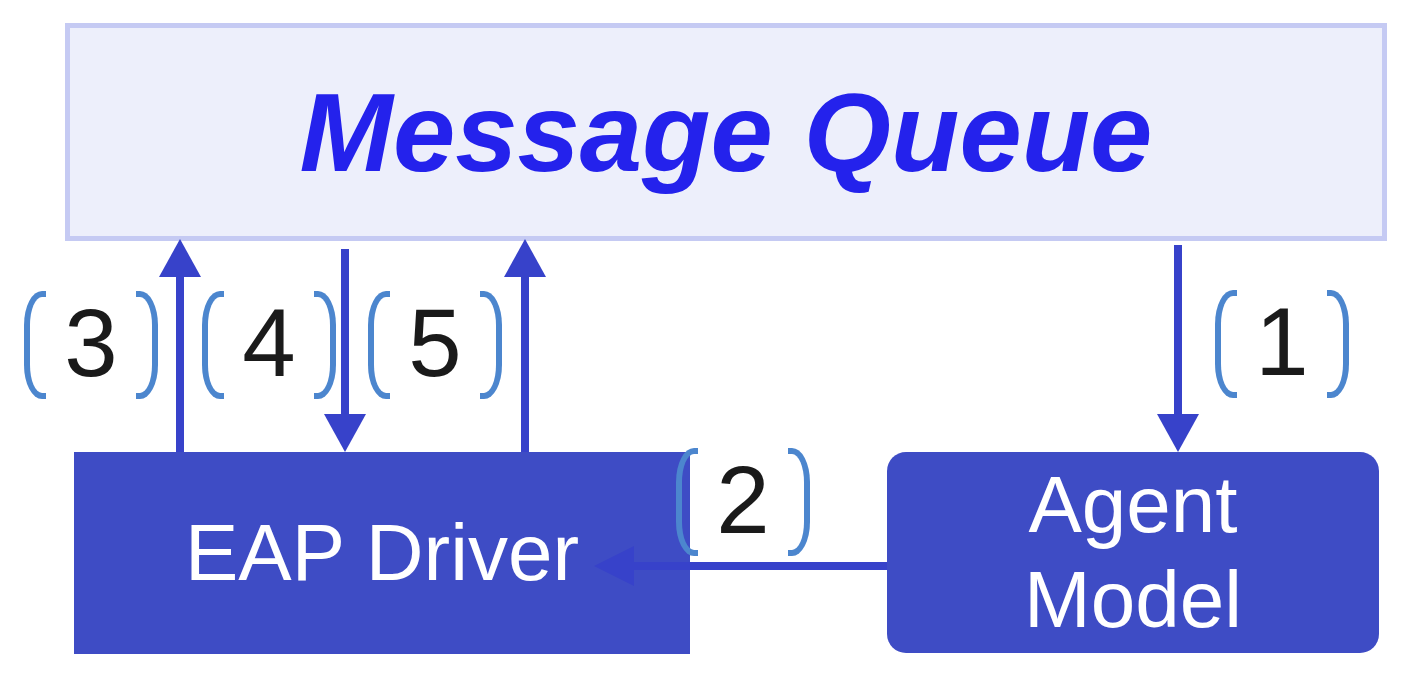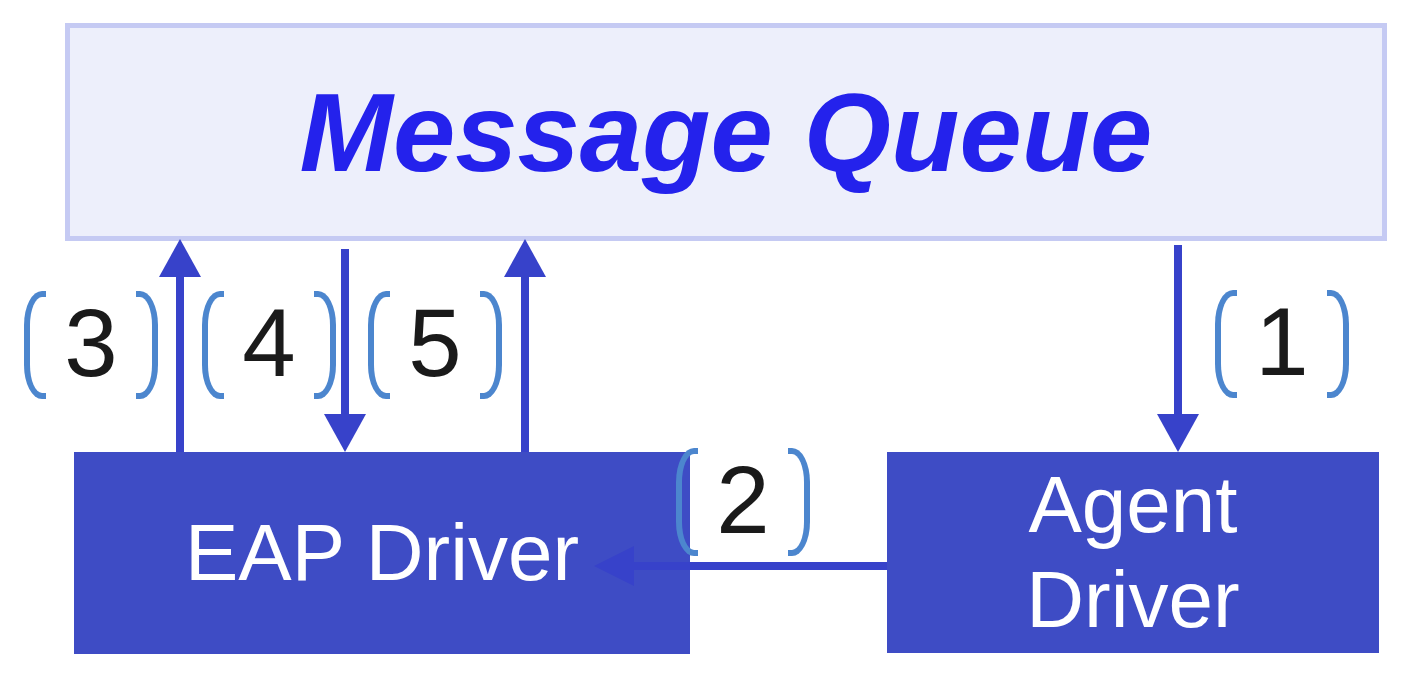--- a/index.html
+++ b/index.html
@@ -37,21 +37,21 @@
     font-size: 112px;
     font-weight: bold;
     color: var(--queue-text);
     letter-spacing: 0px;
     white-space: nowrap;
   }
 
   .solid-node { background: var(--node-fill); }
 
   .eap-node { left: 74px; top: 452px; width: 616px; height: 202px; }
-  .agent-node { left: 887px; top: 452px; width: 492px; height: 201px; }
+  .agent-node { left: 887px; top: 452px; width: 492px; height: 201px; border-radius: 19px; }
 
   .solid-node .node-label {
     color: var(--node-text);
     font-size: 80px;
     font-weight: 400;
     line-height: 1.18;
     text-align: center;
     white-space: nowrap;
   }
   .agent-node .node-label span { display: block; }
@@ -102,21 +102,21 @@
     <div class="queue-label">Message Queue</div>
   </div>
 
   <div class="node solid-node eap-node">
     <div class="node-label">EAP Driver</div>
   </div>
 
   <div class="node solid-node agent-node">
     <div class="node-label">
       <span>Agent</span>
-      <span>Driver</span>
+      <span>Model</span>
     </div>
   </div>
 
   <svg class="arrows-svg" viewBox="0 0 1416 684">
 
     <g>
       <line class="arrow-line" x1="1178" y1="245" x2="1178" y2="416"></line>
       <polygon class="arrow-head" points="1178,452 1157,414 1199,414"></polygon>
     </g>
 

